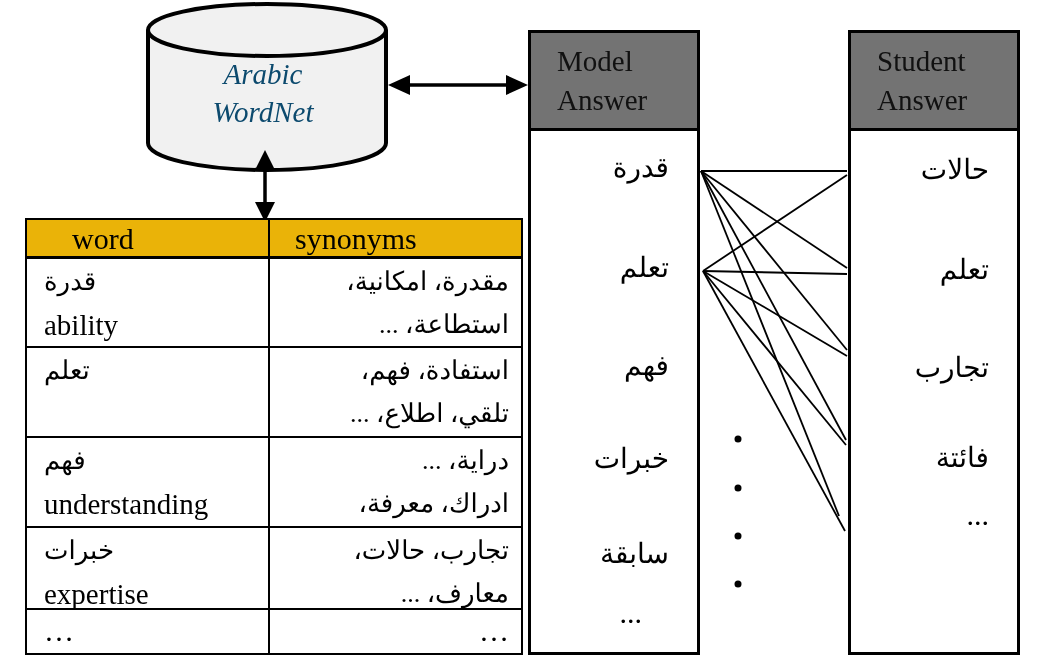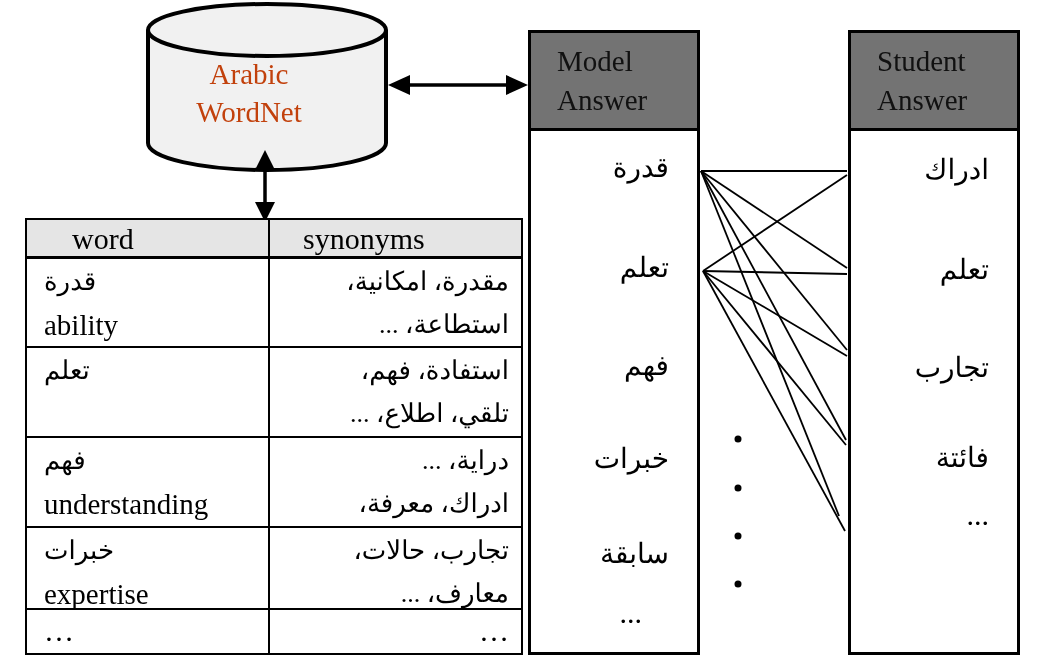--- a/index.html
+++ b/index.html
@@ -7,33 +7,34 @@
   .canvas {
     position: relative;
     width: 1042px; height: 665px;
     background: #ffffff;
     overflow: hidden;
   }
   .gfx { position: absolute; left: 0; top: 0; z-index: 1; }
 
   
   .cyl-label {
-    position: absolute; left: 130px; top: 55px; width: 238px;
-    text-align: center; font-size: 29px; line-height: 38px; color: #c2410c;
+    position: absolute; left: 144px; top: 55px; width: 238px;
+    text-align: center; font-size: 29px; line-height: 38px; color: #0c4a6e;
     z-index: 2;
+    font-style: italic;
   }
 
   
   .syn-table {
     position: absolute; left: 25px; top: 218px; width: 498px; height: 437px;
     border: 2px solid #000; background: #fff; z-index: 2;
   }
   .t-header {
-    display: flex; height: 39px; background: #e5e5e5;
-    border-bottom: 3px solid #000; font-size: 30px; line-height: 34px; gap: 8px;
+    display: flex; height: 39px; background: #eab308;
+    border-bottom: 3px solid #000; font-size: 30px; line-height: 34px;
   }
   .t-header .hw { width: 243px; border-right: 2px solid #000; padding: 2px 0 0 45px; }
   .t-header .hs { flex: 1; padding: 2px 12px 0 25px; }
   .t-row { display: flex; border-bottom: 2px solid #000; }
   .t-row.r1 { height: 89px; } .t-row.r2 { height: 90px; }
   .t-row.r3 { height: 90px; } .t-row.r4 { height: 82px; }
   .t-row.r5 { height: 43px; border-bottom: none; }
   .word-cell { width: 243px; border-right: 2px solid #000; padding: 1px 0 0 17px; overflow: hidden; }
   .syn-cell  { flex: 1; padding: 1px 12px 12px 0; text-align: right; overflow: hidden; }
   .ar  { font-size: 26px; line-height: 43px; }
@@ -176,20 +177,20 @@
     <div class="item" dir="rtl" style="top:406px">خبرات</div>
     <div class="item" dir="rtl" style="top:501px">سابقة</div>
     <div class="item ellipsis" dir="rtl" style="top:560px">...</div>
   </div>
 
   <div class="col-box student">
     <div class="col-header">
       <div>Student</div>
       <div>Answer</div>
     </div>
-    <div class="item" dir="rtl" style="top:117px">ادراك</div>
+    <div class="item" dir="rtl" style="top:117px">حالات</div>
     <div class="item" dir="rtl" style="top:217px">تعلم</div>
     <div class="item" dir="rtl" style="top:315px">تجارب</div>
     <div class="item" dir="rtl" style="top:405px">فائتة</div>
     <div class="item ellipsis" dir="rtl" style="top:462px">...</div>
   </div>
 
 </div>
 
 </body></html>

